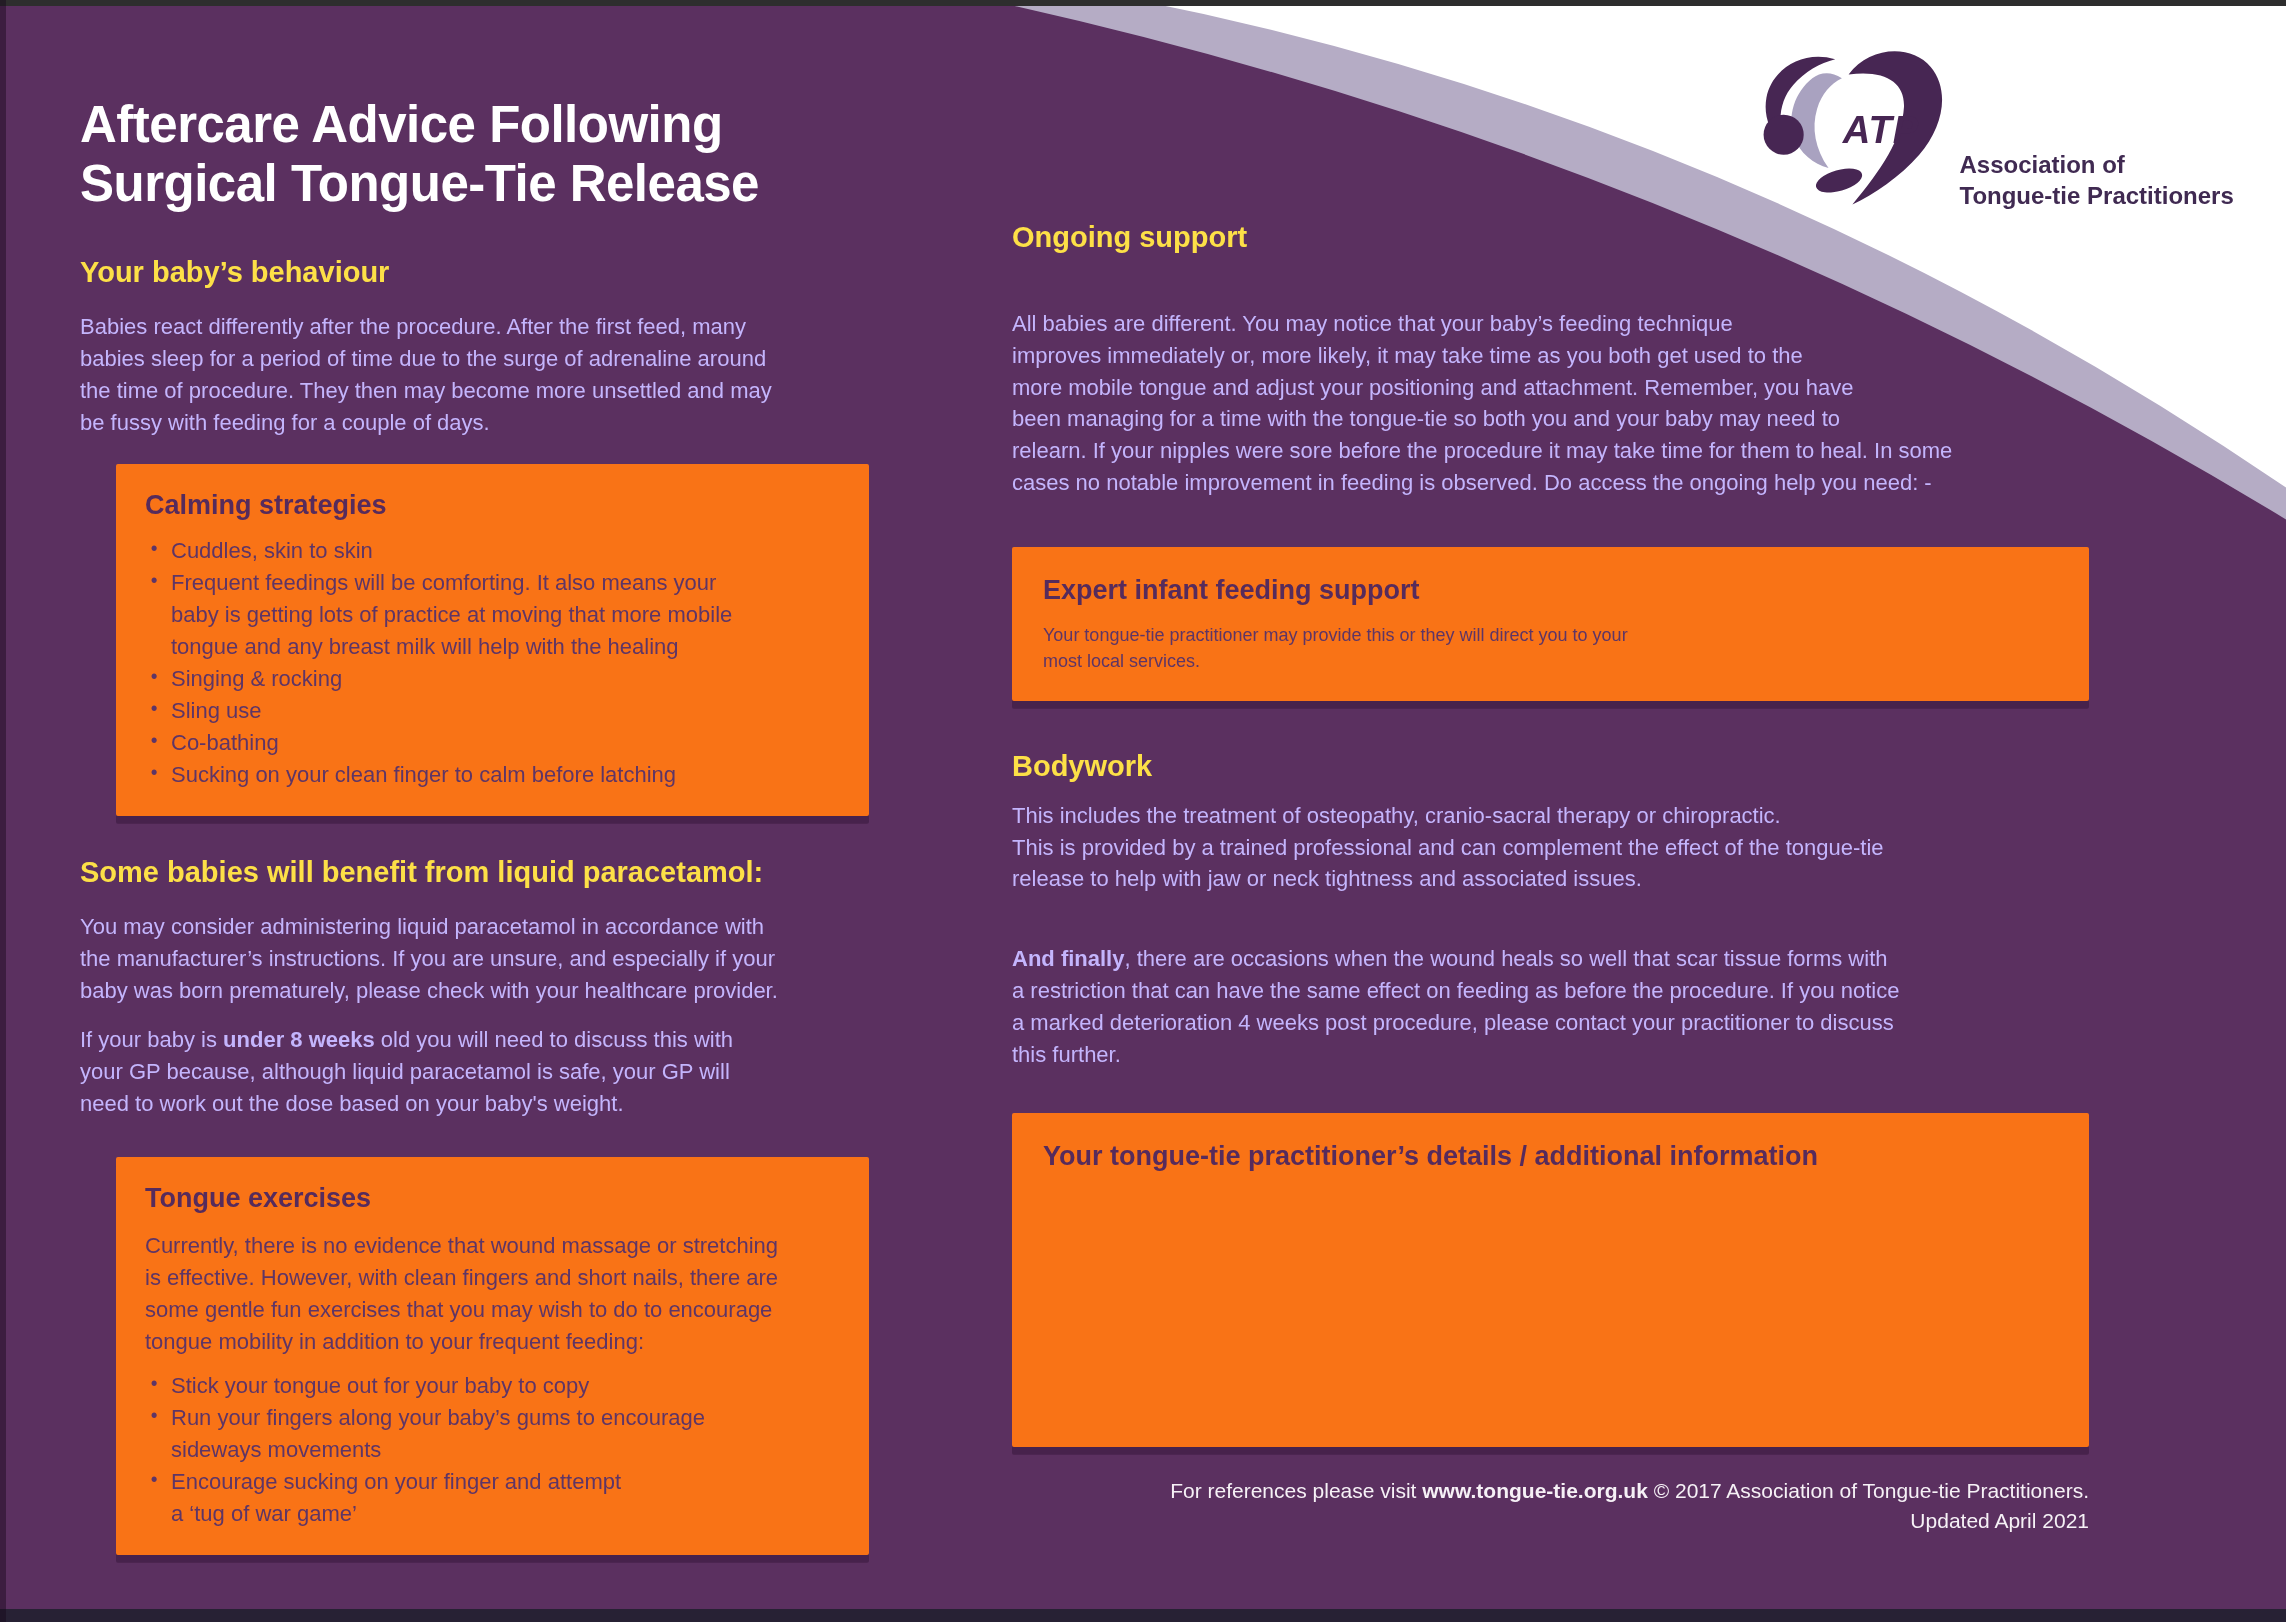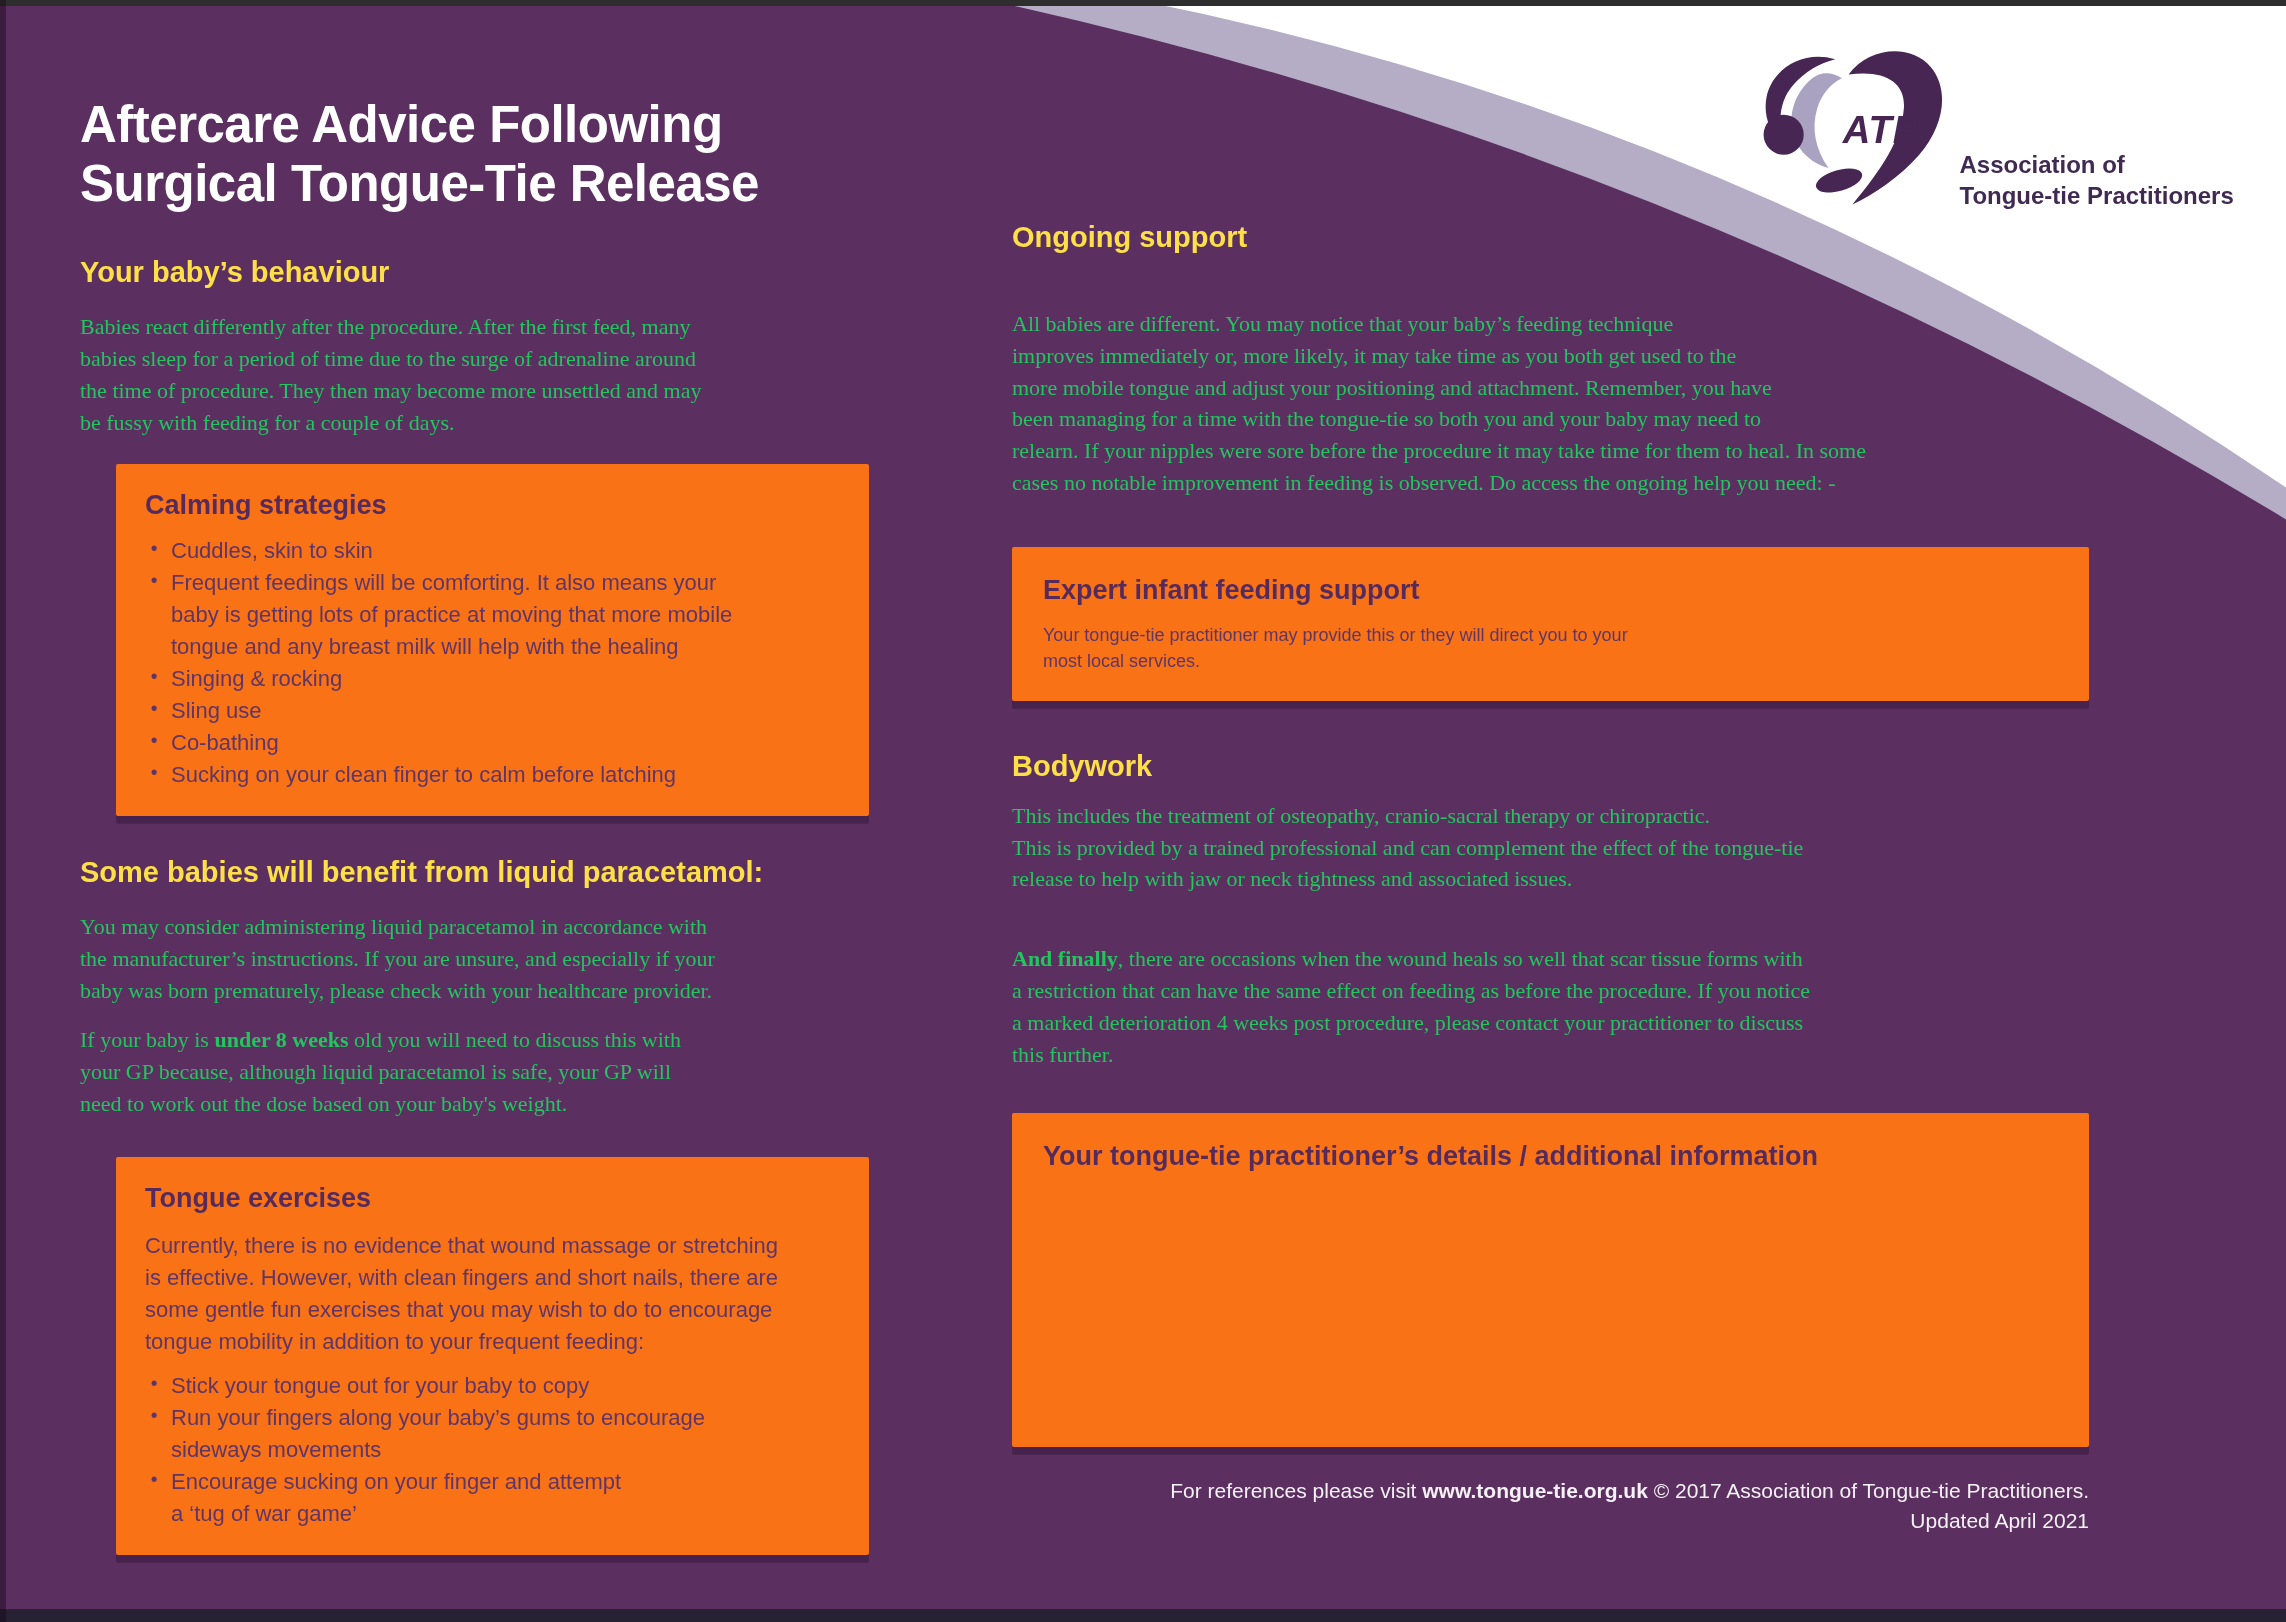--- a/index.html
+++ b/index.html
@@ -24,21 +24,21 @@
   .col-left { position:absolute; left:80px; top:56px; width:801px; }
   .page-title {
     color:#ffffff; font-size:51px; font-weight:bold; line-height:1.15;
     letter-spacing:-0.5px; white-space:pre-line;margin-top:40px;
   }
   h2.sec {
     color:#fde047; font-size:29px; font-weight:bold; line-height:1.2;
   }
   .col-left h2.behaviour { margin-top:42px; }
   .body-white {
-    color:#22c55e; font-size:22px; line-height:1.45; white-space:pre-line;font-family:Liberation Serif, serif;
+    color:#c4b5fd; font-size:22px; line-height:1.45; white-space:pre-line;
   }
   .col-left .p-behaviour { margin-top:21px; }
   .card {
     background:#f97316; border-radius:1.9px;
     box-shadow:0 7.7px 0 rgba(35,10,40,.35);
     padding:25px 29px;
   }
   .card h3 {
     color:#562b5c; font-size:27px; font-weight:bold; line-height:1.2;
   }

